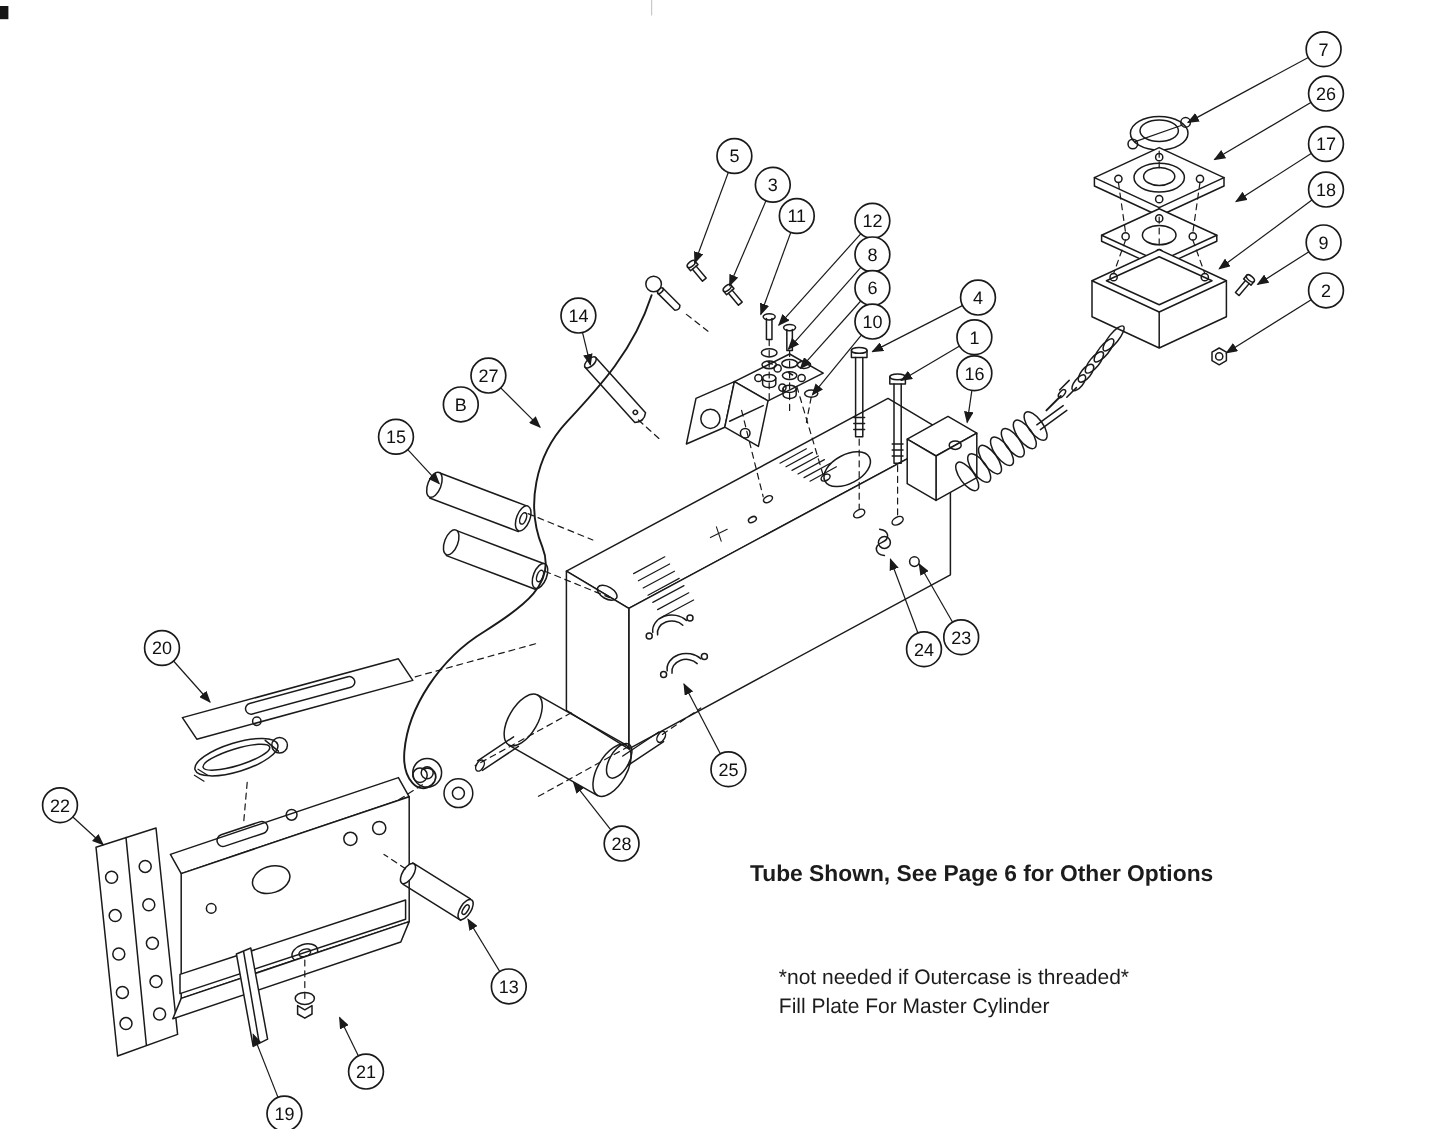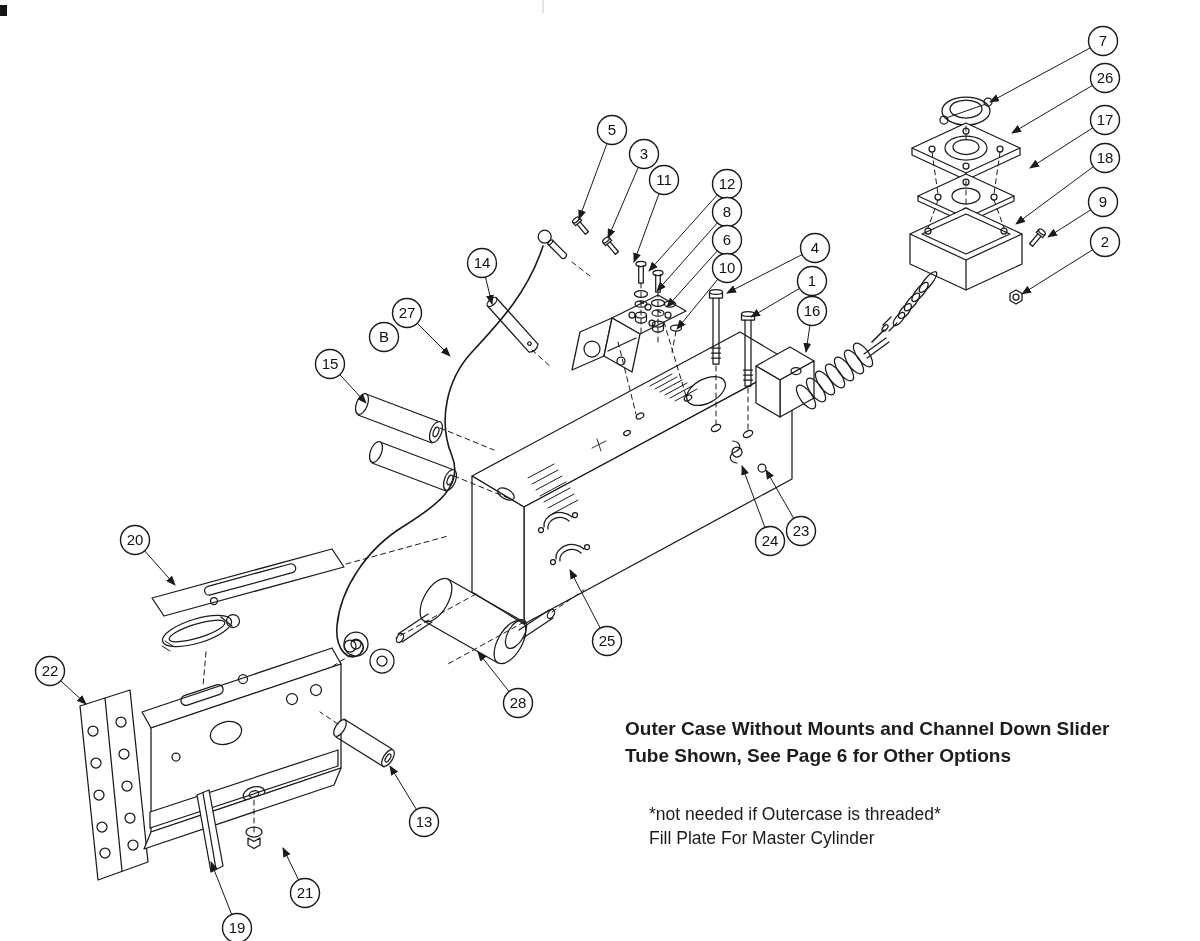--- a/index.html
+++ b/index.html
@@ -437,21 +437,20 @@
         </g>
         <g>
           <line x1="801" y1="531" x2="766" y2="470" class="leader" marker-end="url(#arrowhead)"></line>
           <circle cx="801" cy="531" r="14.5" class="balloon"></circle>
           <text x="801" y="531" dy="0.35em" class="balloon-label">23</text>
         </g>
       </g>
 </svg>
 
 <div class="note note-outer">
-  <div>Outer Case Without Mounts and Channel Down Slider</div>
   <div>Tube Shown, See Page 6 for Other Options</div>
 </div>
 <div class="note note-fill">
   <div>*not needed if Outercase is threaded*</div>
   <div>Fill Plate For Master Cylinder</div>
 </div>
 
 </div>
 
 </body></html>

